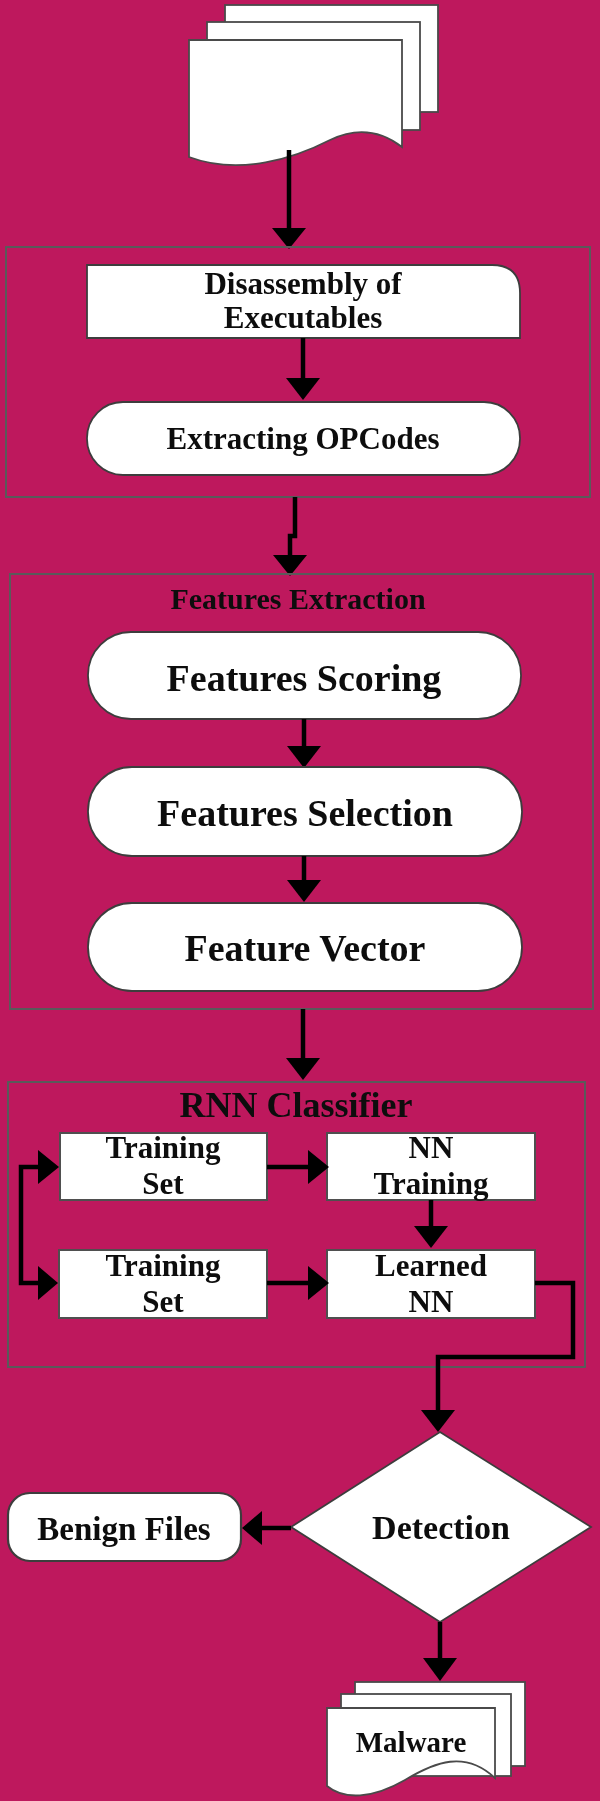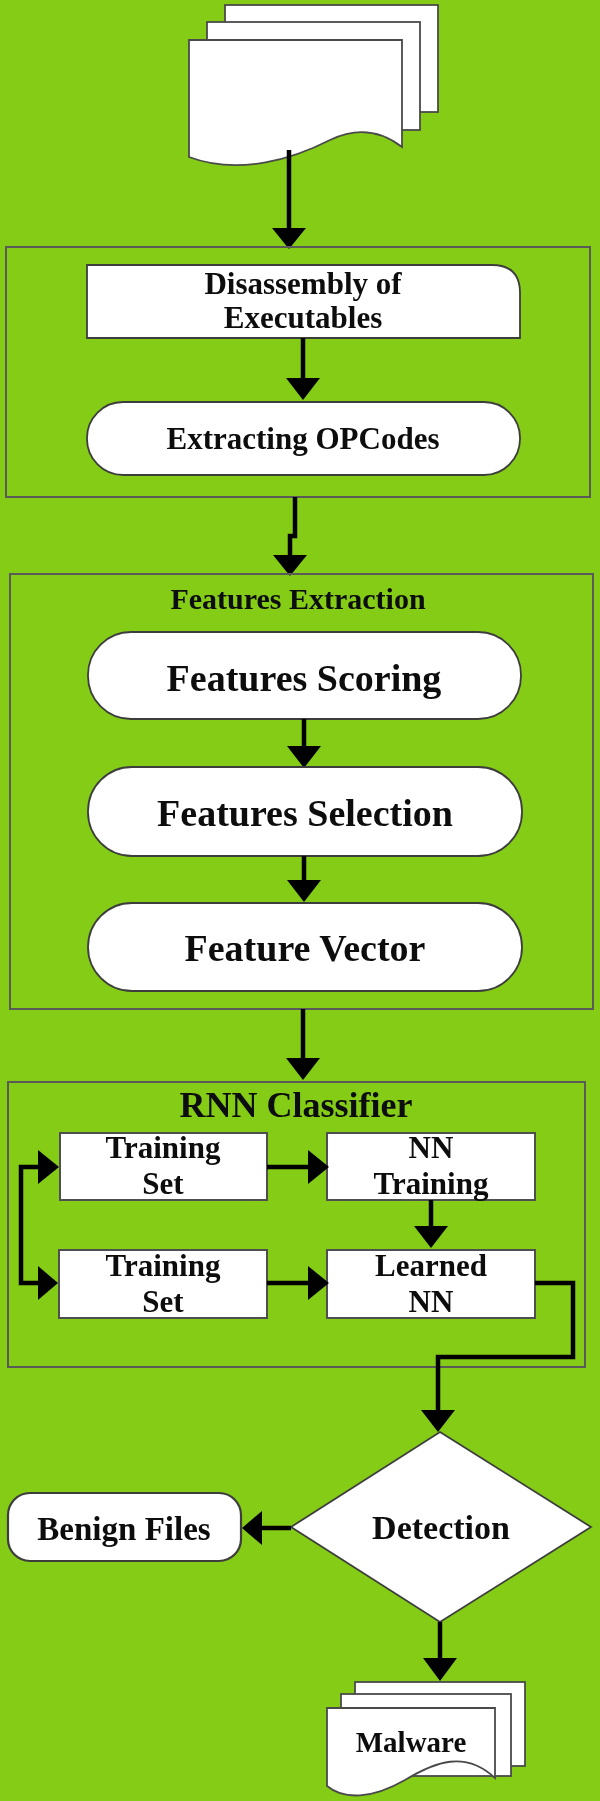--- a/index.html
+++ b/index.html
@@ -1,16 +1,16 @@
 <!DOCTYPE html>
 <html><head>
 <meta charset="utf-8">
 <style>
   html,body{margin:0;padding:0;background:#ffffff;}
-  .stage{width:600px;height:1801px;position:relative;background:#84cc16;overflow:hidden;}
+  .stage{width:600px;height:1801px;position:relative;background:#be185d;overflow:hidden;}
   svg text{
     font-family:"Liberation Serif","DejaVu Serif",serif;
     font-weight:bold;
     fill:#0d0d0d;
     text-anchor:middle;
   }
   .fs29{font-size:29px;} .fs30{font-size:30px;} .fs31{font-size:31px;}
   .fs33{font-size:33px;} .fs34{font-size:34px;} .fs36{font-size:36px;}
   .fs38{font-size:38px;}
   .shape{fill:#ffffff;stroke:#3d3d3d;stroke-width:1.8px;}

